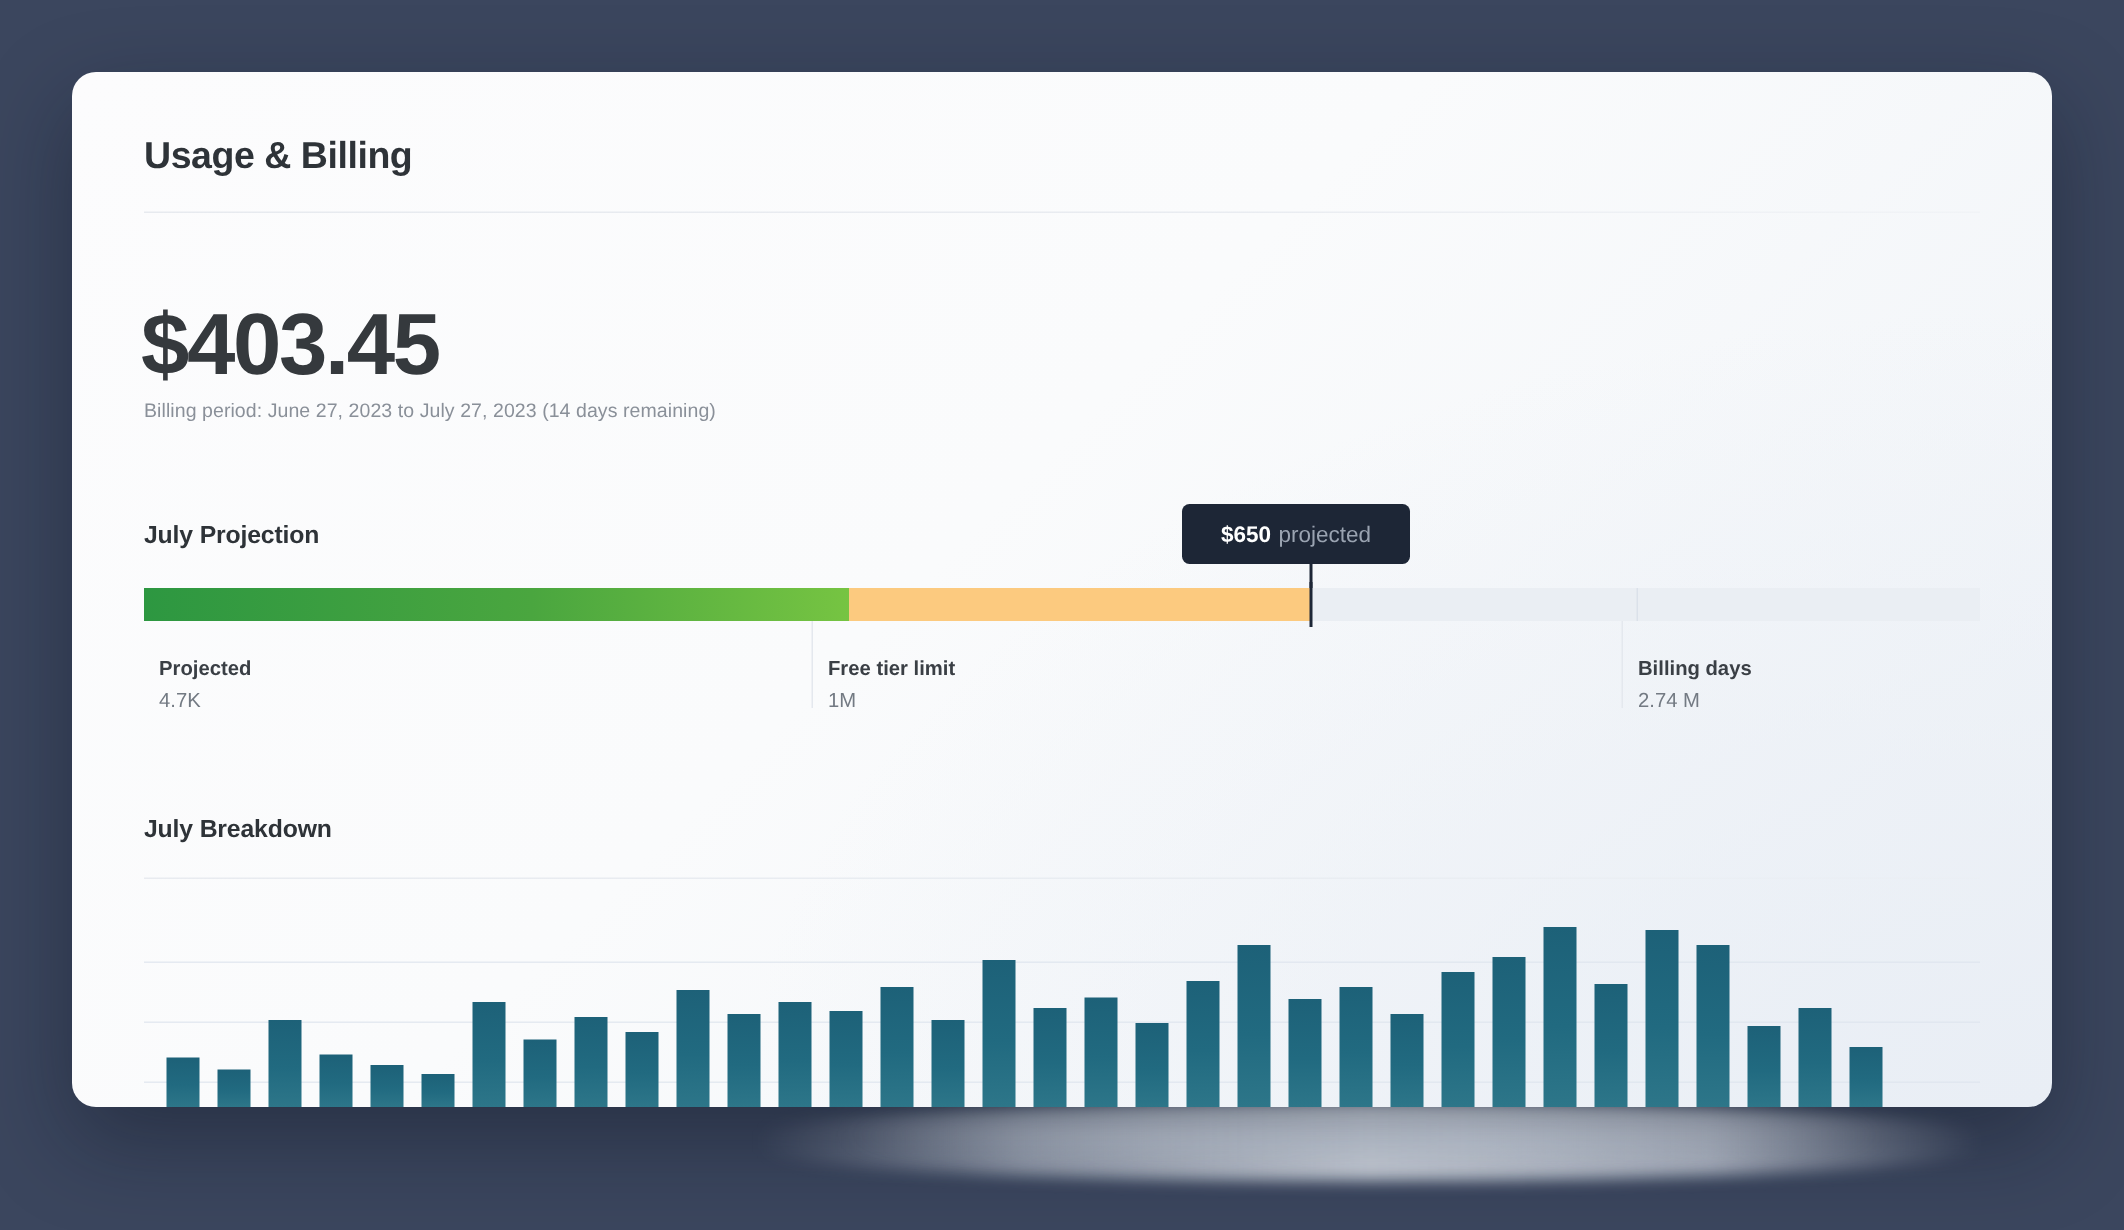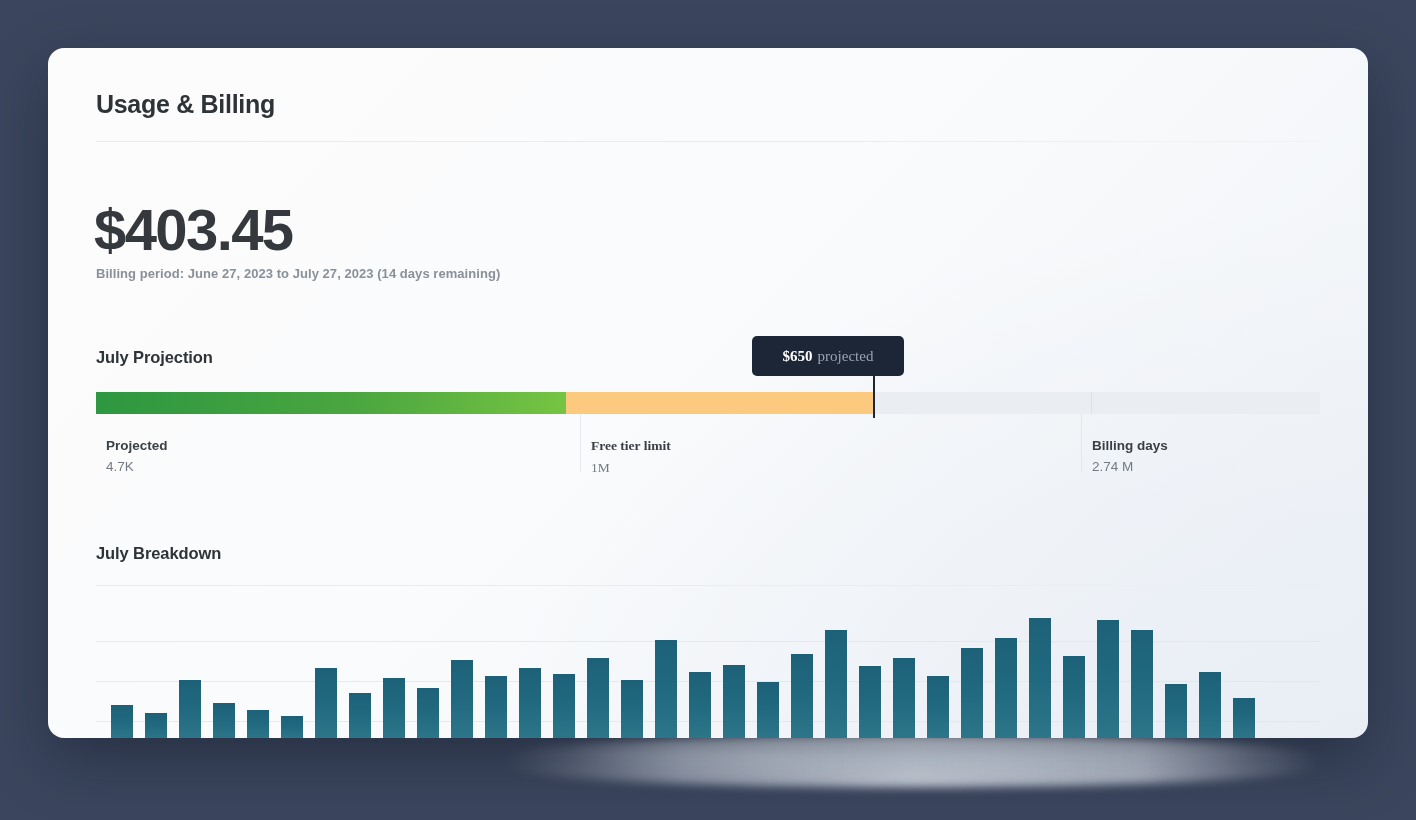--- a/index.html
+++ b/index.html
@@ -42,21 +42,21 @@
     background:linear-gradient(90deg,#e7eaef 0%,#e9ecf1 60%,rgba(233,236,241,.35) 100%);
   }
 
   
   .amount{
     position:absolute;left:46px;top:148px;
     font-size:58px;font-weight:700;letter-spacing:-1.6px;color:#35393d;
   }
   .period{
     position:absolute;left:48px;top:218px;
-    font-size:13px;color:#8a9099;letter-spacing:.05px;font-weight:bold;
+    font-size:13px;color:#8a9099;letter-spacing:.05px;
   }
 
   
   .sec-title{
     position:absolute;font-size:16.5px;font-weight:700;color:#2e3338;letter-spacing:-.1px;
   }
   #proj-title{left:48px;top:300px;}
 
   .tooltip{
     position:absolute;left:750px;top:288px;width:152px;height:40px;
@@ -80,21 +80,21 @@
   .track-marker{
     position:absolute;left:825px;top:340px;width:1.8px;height:30px;background:#1d2636;
   }
 
   .legend{position:absolute;left:48px;top:366px;width:1224px;height:60px;}
   .legend-item{position:absolute;top:0;padding-left:10px;border-left:1px solid #e4e8ee;height:58px;}
   .legend-item.no-rule{border-left:none;padding-left:10px;}
   .lg-label{font-size:13.5px;font-weight:700;color:#3a3f45;margin-top:24px;}
   .lg-value{font-size:13.5px;color:#737a83;margin-top:6px;}
   #lg-0{left:0;width:460px;padding-left:10px;}
-  #lg-1{left:484px;width:490px;font-family:Liberation Serif, serif;}
+  #lg-1{left:445px;width:490px;}
   #lg-2{left:985px;width:235px;}
 
   
   #break-title{left:48px;top:496px;}
   .break-rule{
     position:absolute;left:48px;top:537px;width:1224px;height:1px;
     background:linear-gradient(90deg,#e8ebf0 0%,#e9edf2 65%,rgba(233,237,242,.3) 100%);
   }
 
   .chart{
@@ -118,21 +118,21 @@
   <div class="card">
 
     <div class="page-title">Usage &amp; Billing</div>
     <div class="title-rule"></div>
 
     <div class="amount">$403.45</div>
     <div class="period">Billing period: June 27, 2023 to July 27, 2023 (14 days remaining)</div>
 
     <div class="sec-title" id="proj-title">July Projection</div>
 
-    <div class="tooltip" style="left: 704px; font-family: Liberation Serif, serif;">
+    <div class="tooltip" style="left: 740px;">
       <b>$650</b>
       <span>projected</span>
     </div>
     <div class="tooltip-stem" style="left: 825.24px;"></div>
 
     <div class="track">
       <div class="seg-green" style="width: 38.4%;"></div>
       <div class="seg-amber" style="width: 25.2%;"></div>
       <div class="seg-rest">
         <div class="track-divider"></div>

